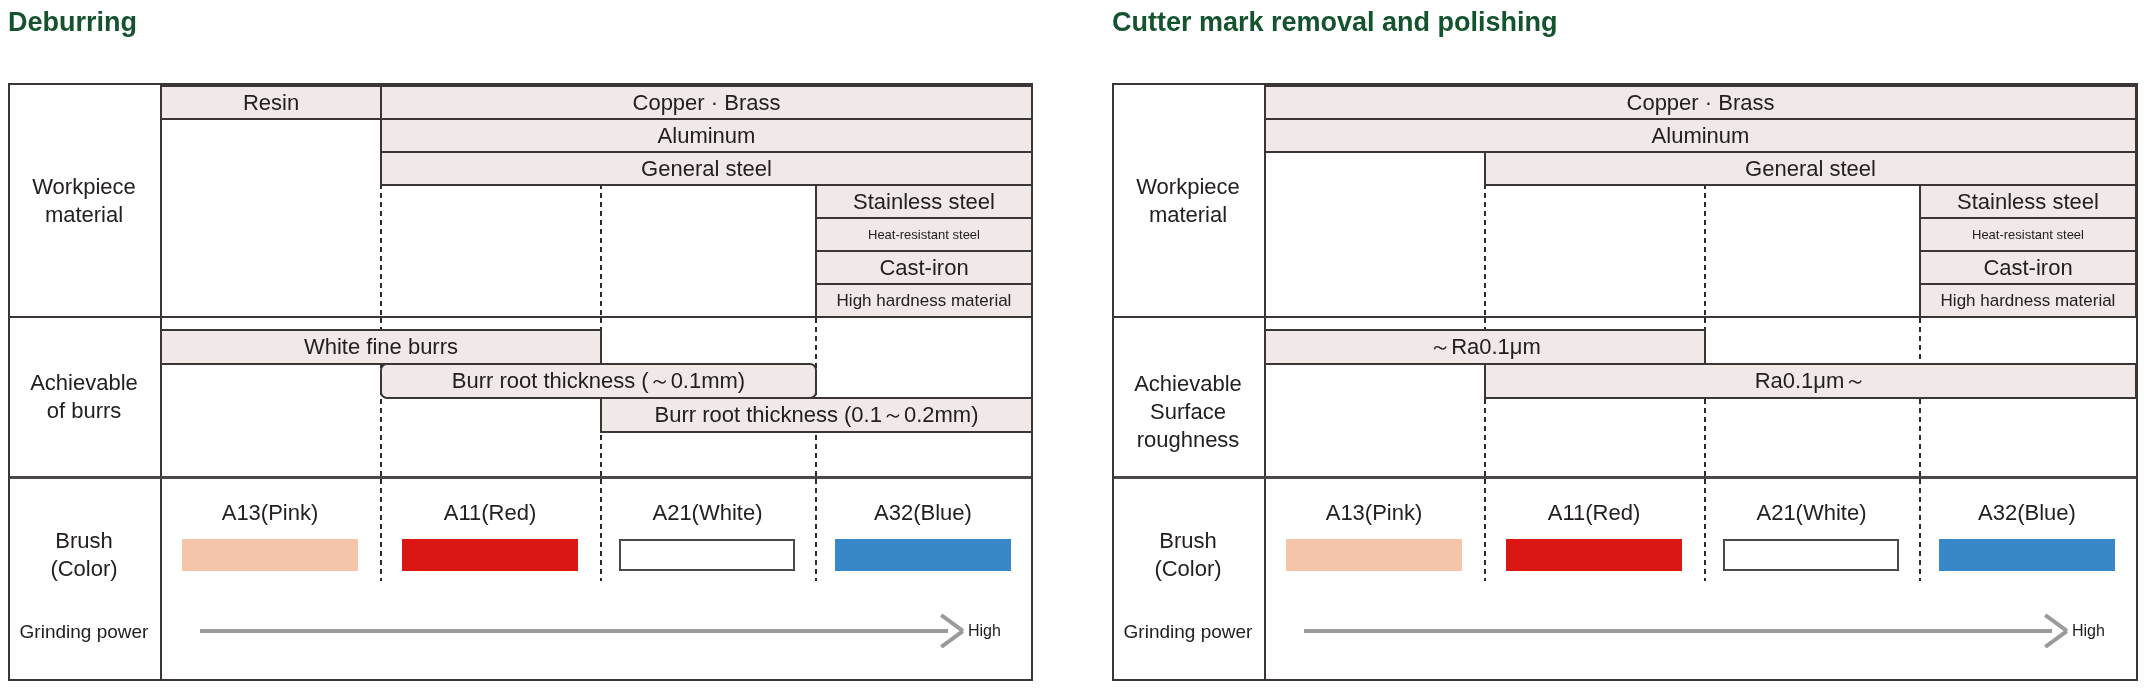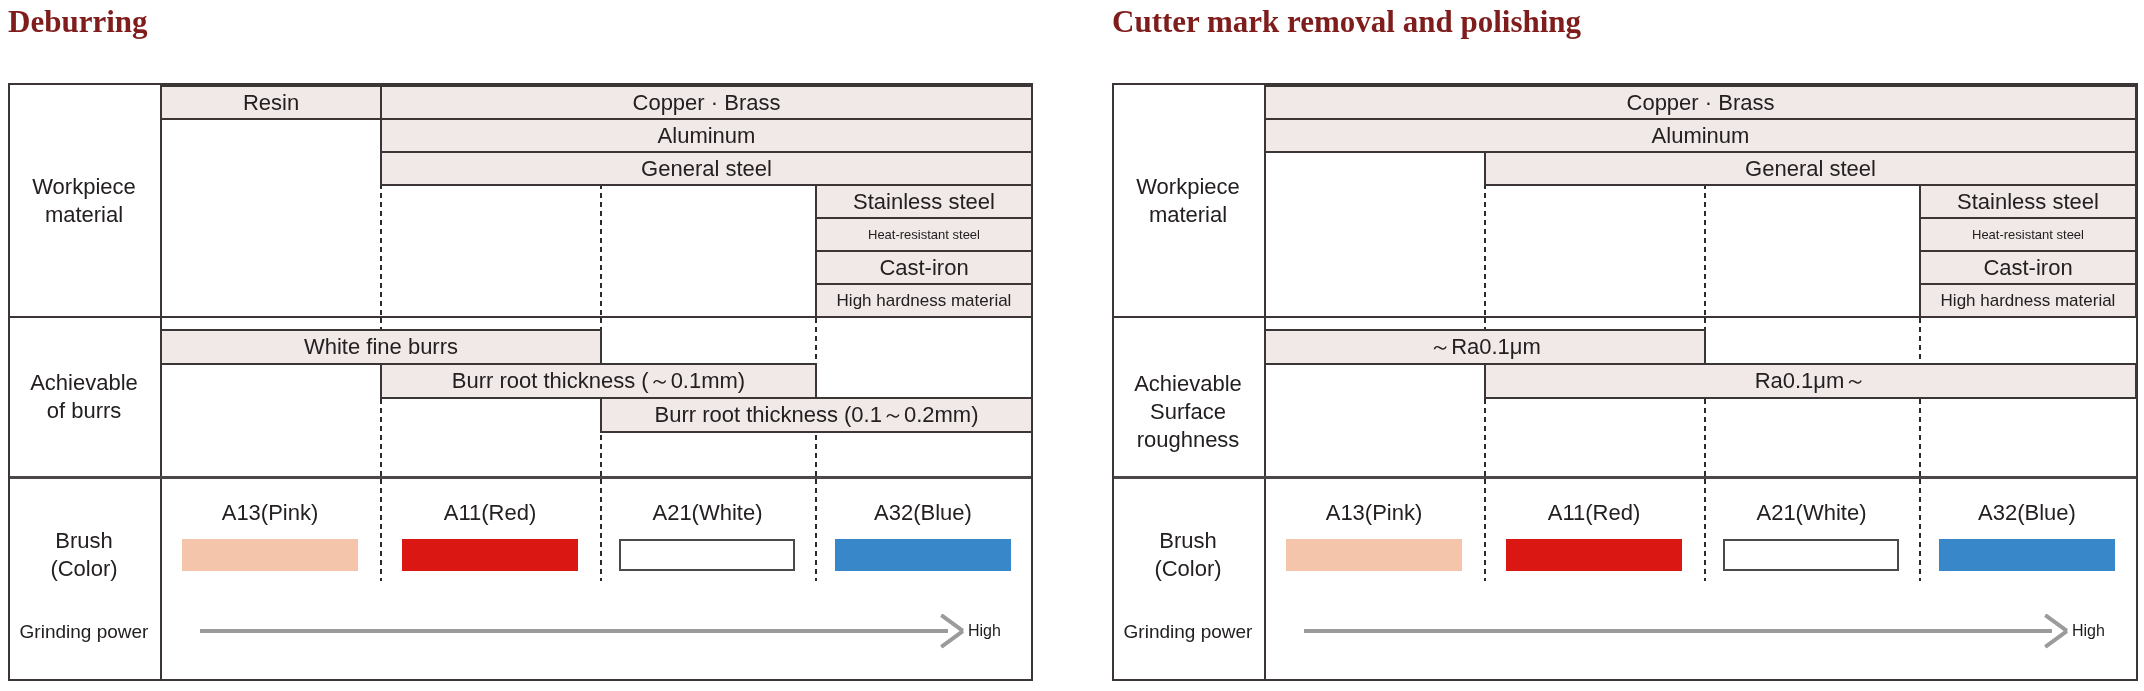--- a/index.html
+++ b/index.html
@@ -1,18 +1,18 @@
 <!DOCTYPE html>
 <html><head>
 <meta charset="utf-8">
 <style>
   html,body{margin:0;padding:0;background:#fff;}
   .canvas{position:relative;width:2144px;height:691px;background:#fff;
           font-family:"Liberation Sans",sans-serif;color:#222;overflow:hidden;}
-  .ptitle{position:absolute;top:2px;font-size:31px;line-height:40px;font-weight:bold;color:#7f1d1d;font-family:Liberation Serif, serif;}
+  .ptitle{position:absolute;top:2px;font-size:27px;line-height:40px;font-weight:bold;color:#14532d;}
   .tbl{position:absolute;top:83px;height:598px;border:2px solid #3b3536;box-sizing:border-box;
        background:#fff;overflow:hidden;}
   .vline{position:absolute;top:0;height:594px;width:2px;background:#3b3536;z-index:2;}
   .hline{position:absolute;left:0;width:100%;background:#3b3536;z-index:2;}
   .dash{position:absolute;width:2px;z-index:1;
         background:repeating-linear-gradient(to bottom,#2b2b2b 0 5px,transparent 5px 9px);}
   .tc{position:absolute;box-sizing:border-box;background:#f0e9e8;border:2px solid #3b3536;
       display:flex;align-items:center;justify-content:center;font-size:22px;color:#242021;
       z-index:2;white-space:nowrap;}
   .fs-sm{font-size:13px;}
@@ -66,21 +66,21 @@
 
     <div class="sec" style="top:233px;height:158px;">
       <div class="dash" style="left:370px;top:0;height:158px;"></div>
       <div class="dash" style="left:590px;top:0;height:158px;"></div>
       <div class="dash" style="left:805px;top:0;height:158px;"></div>
       <div class="seclabel" style="top:0;height:158px;">
         <span>Achievable</span>
         <span>of burrs</span>
       </div>
       <div class="tc" style="left:150px;top:11px;width:442px;height:36px;">White fine burrs</div>
-      <div class="tc" style="left:370px;top:45px;width:437px;height:36px;">Burr root thickness (～0.1mm)</div>
+      <div class="tc" style="left:370px;top:45px;width:437px;height:36px;border-radius:7px;">Burr root thickness (～0.1mm)</div>
       <div class="tc" style="left:590px;top:79px;width:433px;height:36px;">Burr root thickness (0.1～0.2mm)</div>
     </div>
 
     <div class="sec" style="top:394px;height:200px;">
       <div class="dash" style="left:370px;top:0;height:102px;"></div>
       <div class="dash" style="left:590px;top:0;height:102px;"></div>
       <div class="dash" style="left:805px;top:0;height:102px;"></div>
       <div class="seclabel" style="top:48px;height:56px;">
         <span>Brush</span>
         <span>(Color)</span>

